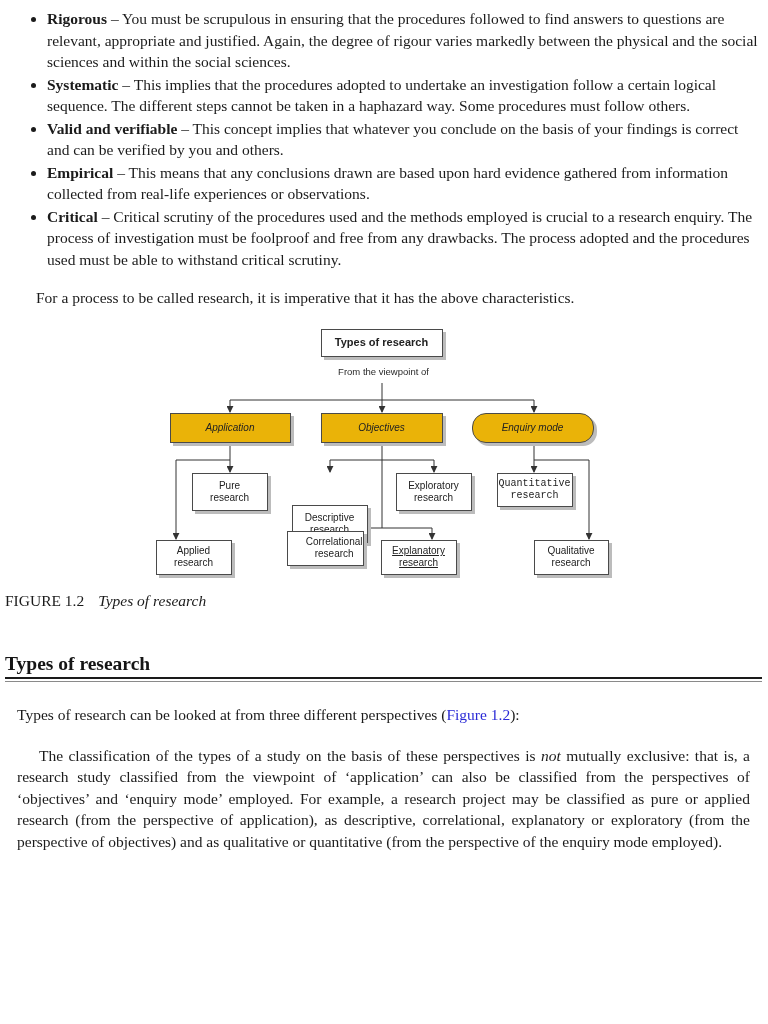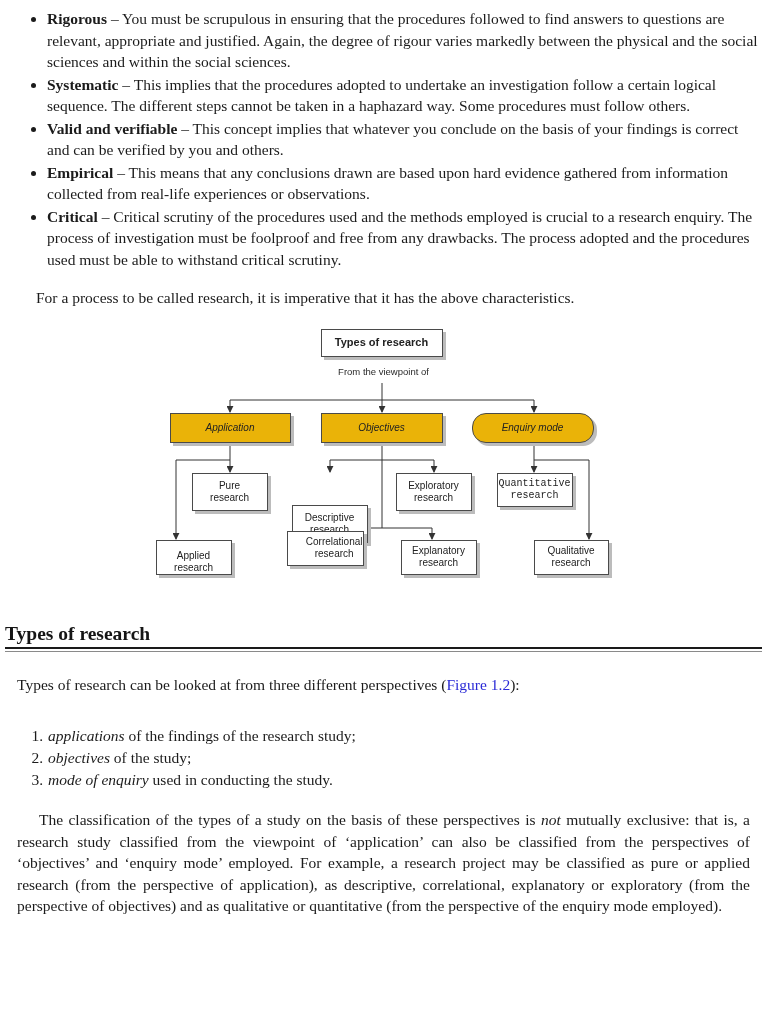--- a/index.html
+++ b/index.html
@@ -139,55 +139,47 @@
     </div>
     <div class="dbox" style="left:247px; top:148px; width:76px; height:38px;">
       <span class="lbl">Exploratory
 research</span>
     </div>
     <div class="dbox" style="left:348px; top:148px; width:76px; height:34px;font-family:Liberation Mono, monospace;">
       <span class="lbl">Quantitative
 research</span>
     </div>
 
-    <div class="dbox" style="left:7px; top:215px; width:76px; height:35px;align-items:flex-end;">
+    <div class="dbox" style="left:7px; top:215px; width:76px; height:35px;">
       <span class="lbl">Applied
 research</span>
     </div>
     <div class="dbox" style="left:138px; top:206px; width:77px; height:35px;justify-content:flex-end;">
       <span class="lbl">Correlational
 research</span>
     </div>
-    <div class="dbox" style="left:252px; top:215px; width:76px; height:35px;">
+    <div class="dbox" style="left:232px; top:215px; width:76px; height:35px;text-decoration:underline;">
       <span class="lbl">Explanatory
 research</span>
     </div>
     <div class="dbox" style="left:385px; top:215px; width:75px; height:35px;">
       <span class="lbl">Qualitative
 research</span>
     </div>
   </div>
 
+  <p class="fig-caption">
+    <span>FIGURE 1.2</span><span class="cap-title">Types of research</span>
+  </p>
 
   <h2 class="section-heading">Types of research</h2>
   <div class="heading-rule"></div>
 
   <p class="para section-intro">
     <span>Types of research can be looked at from three different perspectives (</span><a class="fig-link" href="#">Figure 1.2</a><span>):</span>
   </p>
 
-  <ol class="numbered">
-    <li>
-      <span class="it">applications</span><span> of the findings of the research study;</span>
-    </li>
-    <li>
-      <span class="it">objectives</span><span> of the study;</span>
-    </li>
-    <li>
-      <span class="it">mode of enquiry</span><span> used in conducting the study.</span>
-    </li>
-  </ol>
 
   <p class="para closing">
     <span>The classification of the types of a study on the basis of these perspectives is </span><span class="it">not</span><span> mutually exclusive: that is, a research study classified from the viewpoint of ‘application’ can also be classified from the perspectives of ‘objectives’ and ‘enquiry mode’ employed. For example, a research project may be classified as pure or applied research (from the perspective of application), as descriptive, correlational, explanatory or exploratory (from the perspective of objectives) and as qualitative or quantitative (from the perspective of the enquiry mode employed).</span>
   </p>
 
 </div>
 
 </body></html>

